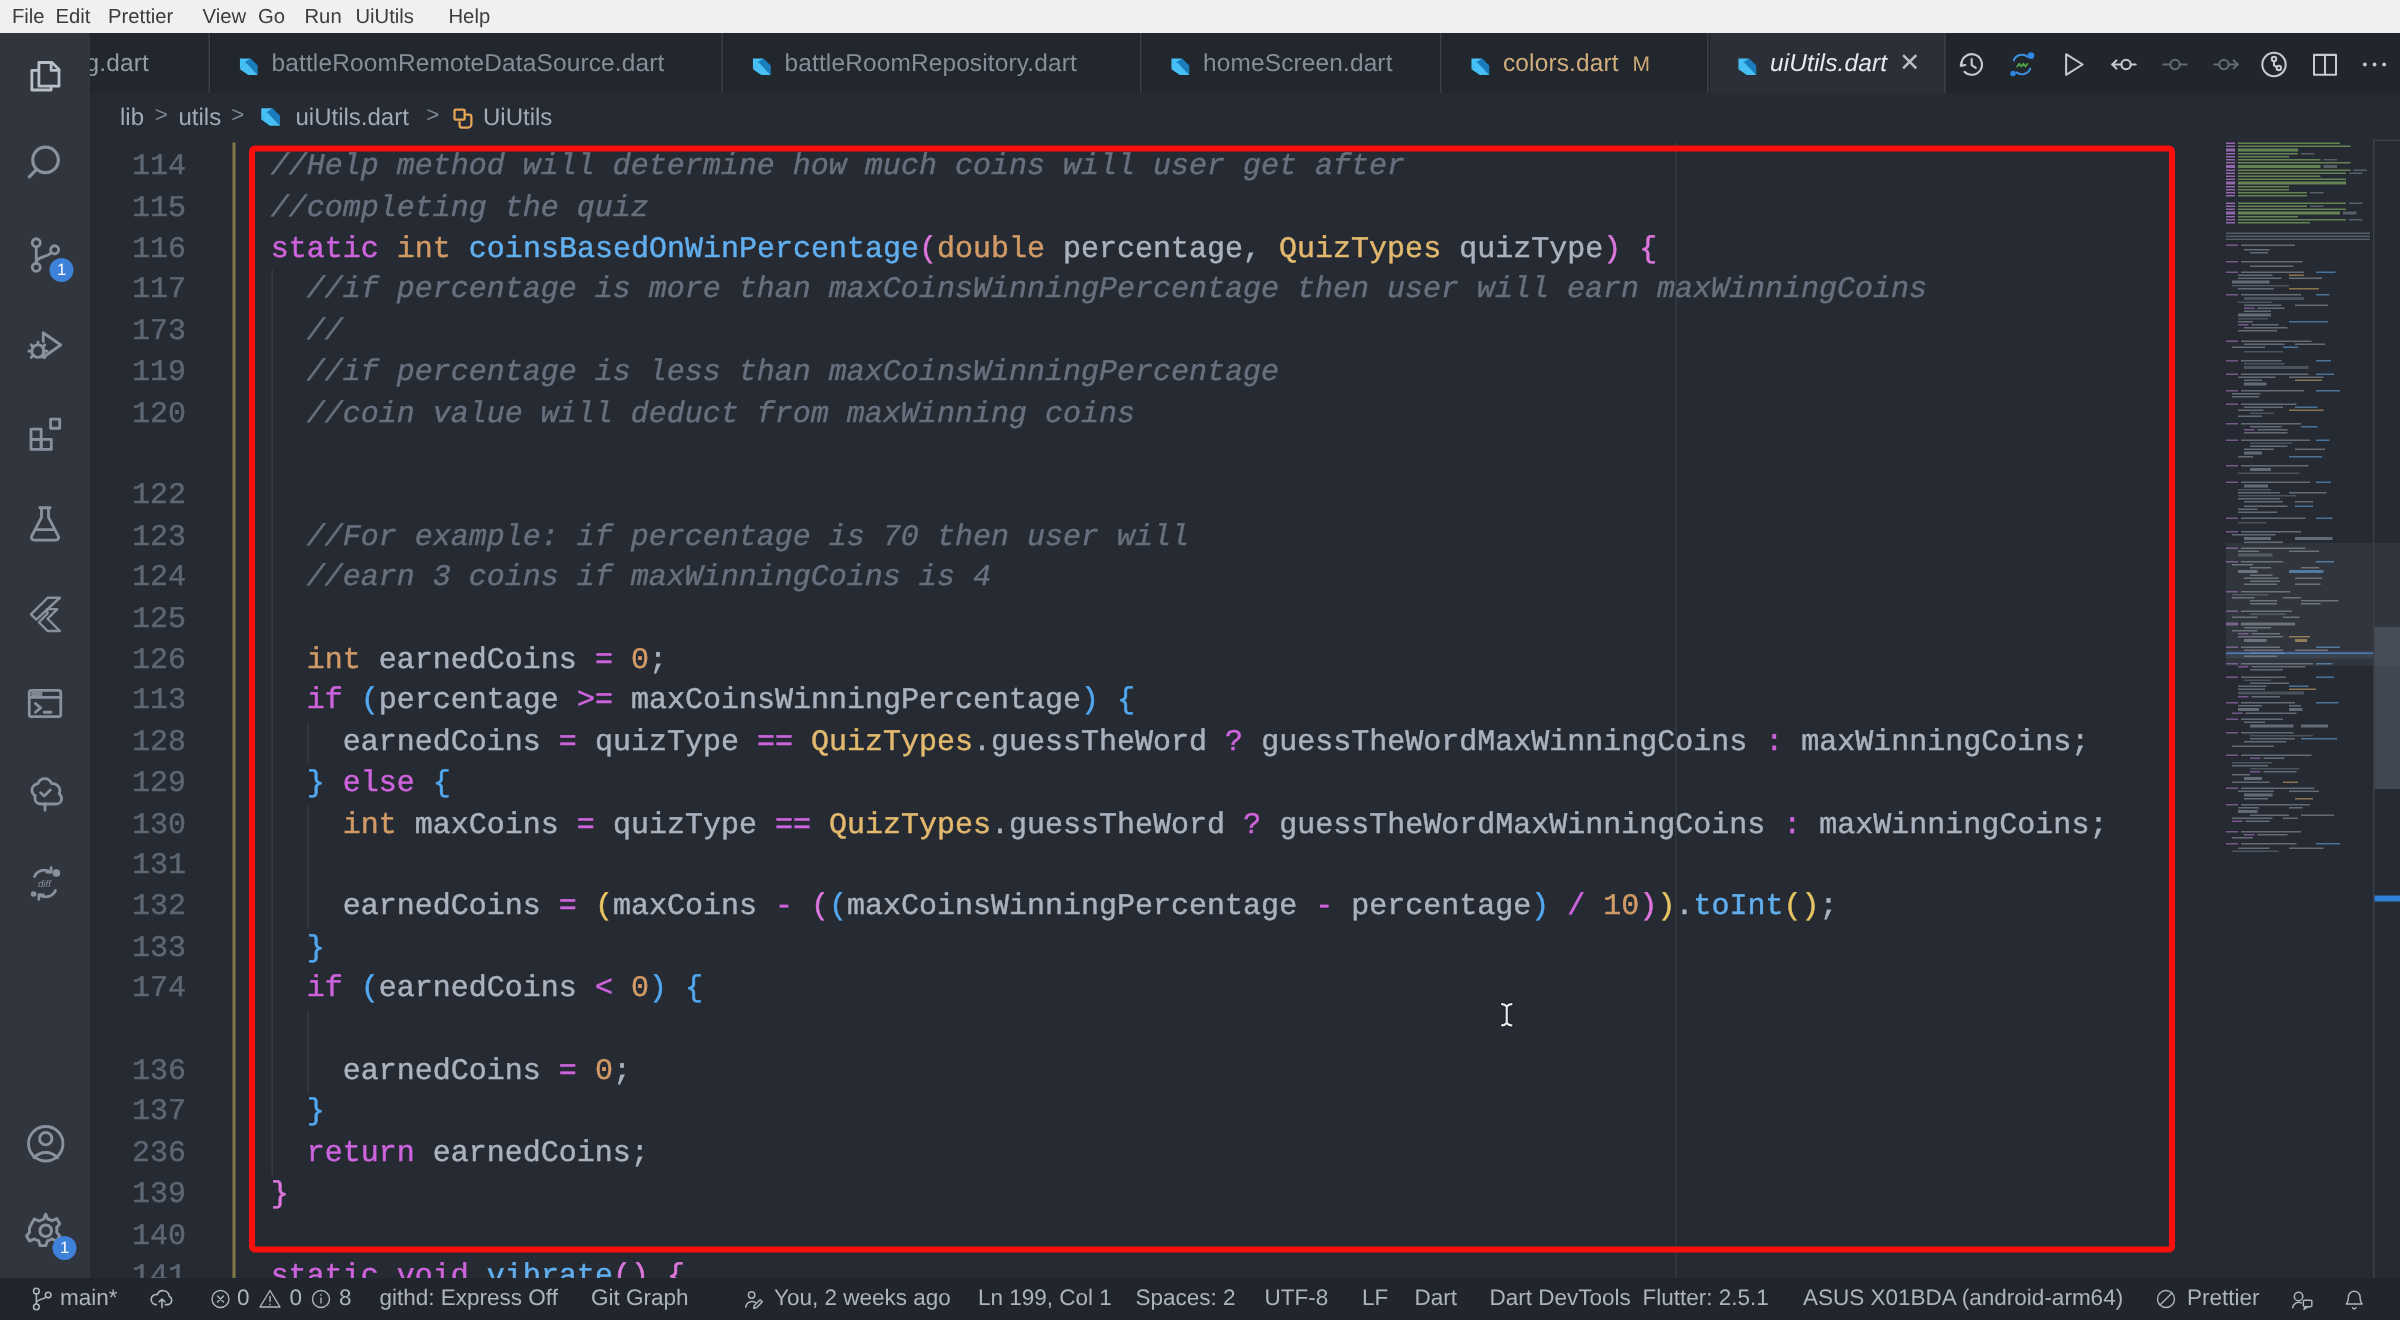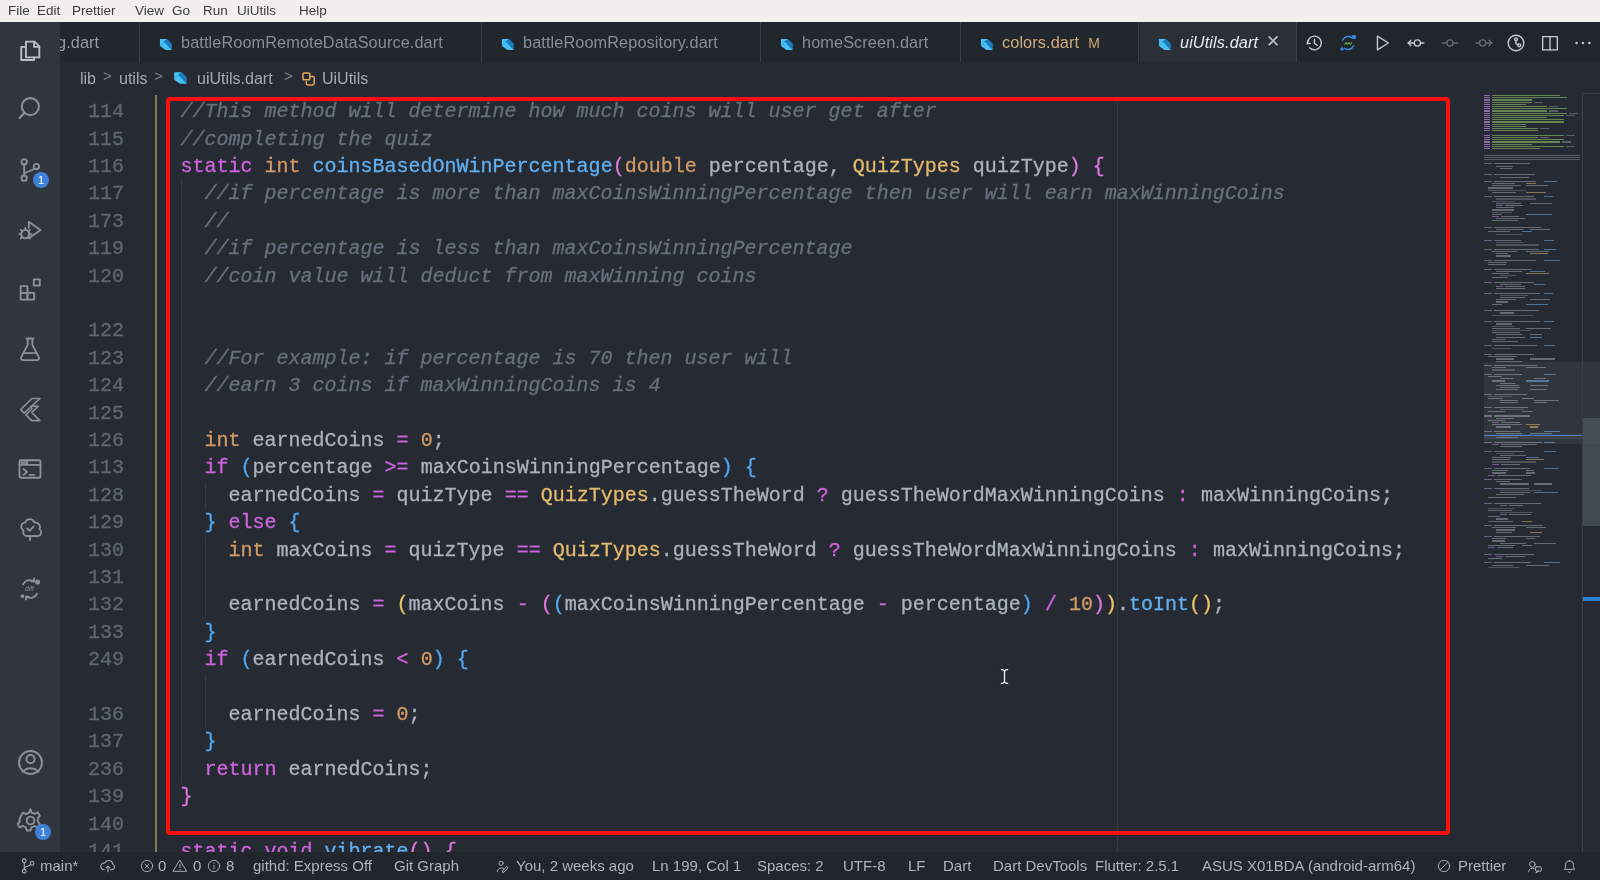--- a/index.html
+++ b/index.html
@@ -209,40 +209,40 @@
 <div class="badge" style="left:35px;top:824px">1</div>
 
 <div id="editor">
 
   <div style="position:absolute;left:95.19999999999999px;top:0;width:2.2px;height:757px;background:#837949"></div>
   <div style="position:absolute;left:120.5px;top:85.4px;width:1px;height:602.8000000000001px;background:#363c46"></div>
   <div style="position:absolute;left:144.5px;top:386.8px;width:1px;height:27.4px;background:#363c46"></div>
   <div style="position:absolute;left:144.5px;top:441.6px;width:1px;height:82.2px;background:#363c46"></div>
   <div style="position:absolute;left:144.5px;top:578.6px;width:1px;height:54.8px;background:#363c46"></div>
   <div style="position:absolute;left:1056.5px;top:0;width:1px;height:757px;background:#343a44"></div>
-<div class="cl" style="top:3.2px"><span class="lnum">114</span><span class="ctext">  <span style="color:#67707e;font-style:italic">//This method will determine how much coins will user get after</span></span></div>
+<div class="cl" style="top:3.2px"><span class="lnum">114</span><span class="ctext">  <span style="color:#67707e;font-style:italic">//Help method will determine how much coins will user get after</span></span></div>
 <div class="cl" style="top:30.6px"><span class="lnum">115</span><span class="ctext">  <span style="color:#67707e;font-style:italic">//completing the quiz</span></span></div>
 <div class="cl" style="top:58.0px"><span class="lnum">116</span><span class="ctext">  <span style="color:#ce64dd">static</span> <span style="color:#d19a66">int</span> <span style="color:#61afef">coinsBasedOnWinPercentage</span><span style="color:#dd77dd">(</span><span style="color:#d19a66">double</span> <span style="color:#abb2bf">percentage,</span> <span style="color:#e2b96e">QuizTypes</span> <span style="color:#abb2bf">quizType</span><span style="color:#dd77dd">)</span> <span style="color:#dd77dd">{</span></span></div>
 <div class="cl" style="top:85.4px"><span class="lnum">117</span><span class="ctext">    <span style="color:#67707e;font-style:italic">//if percentage is more than maxCoinsWinningPercentage then user will earn maxWinningCoins</span></span></div>
 <div class="cl" style="top:112.8px"><span class="lnum">173</span><span class="ctext">    <span style="color:#67707e;font-style:italic">//</span></span></div>
 <div class="cl" style="top:140.2px"><span class="lnum">119</span><span class="ctext">    <span style="color:#67707e;font-style:italic">//if percentage is less than maxCoinsWinningPercentage</span></span></div>
 <div class="cl" style="top:167.6px"><span class="lnum">120</span><span class="ctext">    <span style="color:#67707e;font-style:italic">//coin value will deduct from maxWinning coins</span></span></div>
 <div class="cl" style="top:222.4px"><span class="lnum">122</span><span class="ctext"></span></div>
 <div class="cl" style="top:249.8px"><span class="lnum">123</span><span class="ctext">    <span style="color:#67707e;font-style:italic">//For example: if percentage is 70 then user will</span></span></div>
 <div class="cl" style="top:277.2px"><span class="lnum">124</span><span class="ctext">    <span style="color:#67707e;font-style:italic">//earn 3 coins if maxWinningCoins is 4</span></span></div>
 <div class="cl" style="top:304.6px"><span class="lnum">125</span><span class="ctext"></span></div>
 <div class="cl" style="top:332.0px"><span class="lnum">126</span><span class="ctext">    <span style="color:#d19a66">int</span> <span style="color:#abb2bf">earnedCoins</span> <span style="color:#ce64dd">=</span> <span style="color:#d19a66">0</span><span style="color:#abb2bf">;</span></span></div>
 <div class="cl" style="top:359.4px"><span class="lnum">113</span><span class="ctext">    <span style="color:#ce64dd">if</span> <span style="color:#52a8f0">(</span><span style="color:#abb2bf">percentage</span> <span style="color:#ce64dd">&gt;=</span> <span style="color:#abb2bf">maxCoinsWinningPercentage</span><span style="color:#52a8f0">)</span> <span style="color:#52a8f0">{</span></span></div>
 <div class="cl" style="top:386.8px"><span class="lnum">128</span><span class="ctext">      <span style="color:#abb2bf">earnedCoins</span> <span style="color:#ce64dd">=</span> <span style="color:#abb2bf">quizType</span> <span style="color:#ce64dd">==</span> <span style="color:#e2b96e">QuizTypes</span><span style="color:#abb2bf">.guessTheWord</span> <span style="color:#ce64dd">?</span> <span style="color:#abb2bf">guessTheWordMaxWinningCoins</span> <span style="color:#ce64dd">:</span> <span style="color:#abb2bf">maxWinningCoins;</span></span></div>
 <div class="cl" style="top:414.2px"><span class="lnum">129</span><span class="ctext">    <span style="color:#52a8f0">}</span> <span style="color:#ce64dd">else</span> <span style="color:#52a8f0">{</span></span></div>
 <div class="cl" style="top:441.6px"><span class="lnum">130</span><span class="ctext">      <span style="color:#d19a66">int</span> <span style="color:#abb2bf">maxCoins</span> <span style="color:#ce64dd">=</span> <span style="color:#abb2bf">quizType</span> <span style="color:#ce64dd">==</span> <span style="color:#e2b96e">QuizTypes</span><span style="color:#abb2bf">.guessTheWord</span> <span style="color:#ce64dd">?</span> <span style="color:#abb2bf">guessTheWordMaxWinningCoins</span> <span style="color:#ce64dd">:</span> <span style="color:#abb2bf">maxWinningCoins;</span></span></div>
 <div class="cl" style="top:469.0px"><span class="lnum">131</span><span class="ctext"></span></div>
 <div class="cl" style="top:496.4px"><span class="lnum">132</span><span class="ctext">      <span style="color:#abb2bf">earnedCoins</span> <span style="color:#ce64dd">=</span> <span style="color:#e8c563">(</span><span style="color:#abb2bf">maxCoins</span> <span style="color:#ce64dd">-</span> <span style="color:#dd77dd">(</span><span style="color:#52a8f0">(</span><span style="color:#abb2bf">maxCoinsWinningPercentage</span> <span style="color:#ce64dd">-</span> <span style="color:#abb2bf">percentage</span><span style="color:#52a8f0">)</span> <span style="color:#ce64dd">/</span> <span style="color:#d19a66">10</span><span style="color:#dd77dd">)</span><span style="color:#e8c563">)</span><span style="color:#abb2bf">.</span><span style="color:#61afef">toInt</span><span style="color:#e8c563">()</span><span style="color:#abb2bf">;</span></span></div>
 <div class="cl" style="top:523.8px"><span class="lnum">133</span><span class="ctext">    <span style="color:#52a8f0">}</span></span></div>
-<div class="cl" style="top:551.2px"><span class="lnum">249</span><span class="ctext">    <span style="color:#ce64dd">if</span> <span style="color:#52a8f0">(</span><span style="color:#abb2bf">earnedCoins</span> <span style="color:#ce64dd">&lt;</span> <span style="color:#d19a66">0</span><span style="color:#52a8f0">)</span> <span style="color:#52a8f0">{</span></span></div>
+<div class="cl" style="top:551.2px"><span class="lnum">174</span><span class="ctext">    <span style="color:#ce64dd">if</span> <span style="color:#52a8f0">(</span><span style="color:#abb2bf">earnedCoins</span> <span style="color:#ce64dd">&lt;</span> <span style="color:#d19a66">0</span><span style="color:#52a8f0">)</span> <span style="color:#52a8f0">{</span></span></div>
 <div class="cl" style="top:606.0px"><span class="lnum">136</span><span class="ctext">      <span style="color:#abb2bf">earnedCoins</span> <span style="color:#ce64dd">=</span> <span style="color:#d19a66">0</span><span style="color:#abb2bf">;</span></span></div>
 <div class="cl" style="top:633.4px"><span class="lnum">137</span><span class="ctext">    <span style="color:#52a8f0">}</span></span></div>
 <div class="cl" style="top:660.8px"><span class="lnum">236</span><span class="ctext">    <span style="color:#ce64dd">return</span> <span style="color:#abb2bf">earnedCoins;</span></span></div>
 <div class="cl" style="top:688.2px"><span class="lnum">139</span><span class="ctext">  <span style="color:#dd77dd">}</span></span></div>
 <div class="cl" style="top:715.6px"><span class="lnum">140</span><span class="ctext"></span></div>
 <div class="cl" style="top:743.0px"><span class="lnum">141</span><span class="ctext">  <span style="color:#ce64dd">static</span> <span style="color:#ce64dd">void</span> <span style="color:#61afef">vibrate</span><span style="color:#dd77dd">()</span> <span style="color:#dd77dd">{</span></span></div>
 </div>
 
 <div style="position:absolute;left:1484.0px;top:95.0px;width:6.0px;height:1.3px;background:#a873c6;opacity:0.85"></div>
 <div style="position:absolute;left:1492.0px;top:95.0px;width:68.0px;height:1.3px;background:#79a45f;opacity:0.75"></div>

